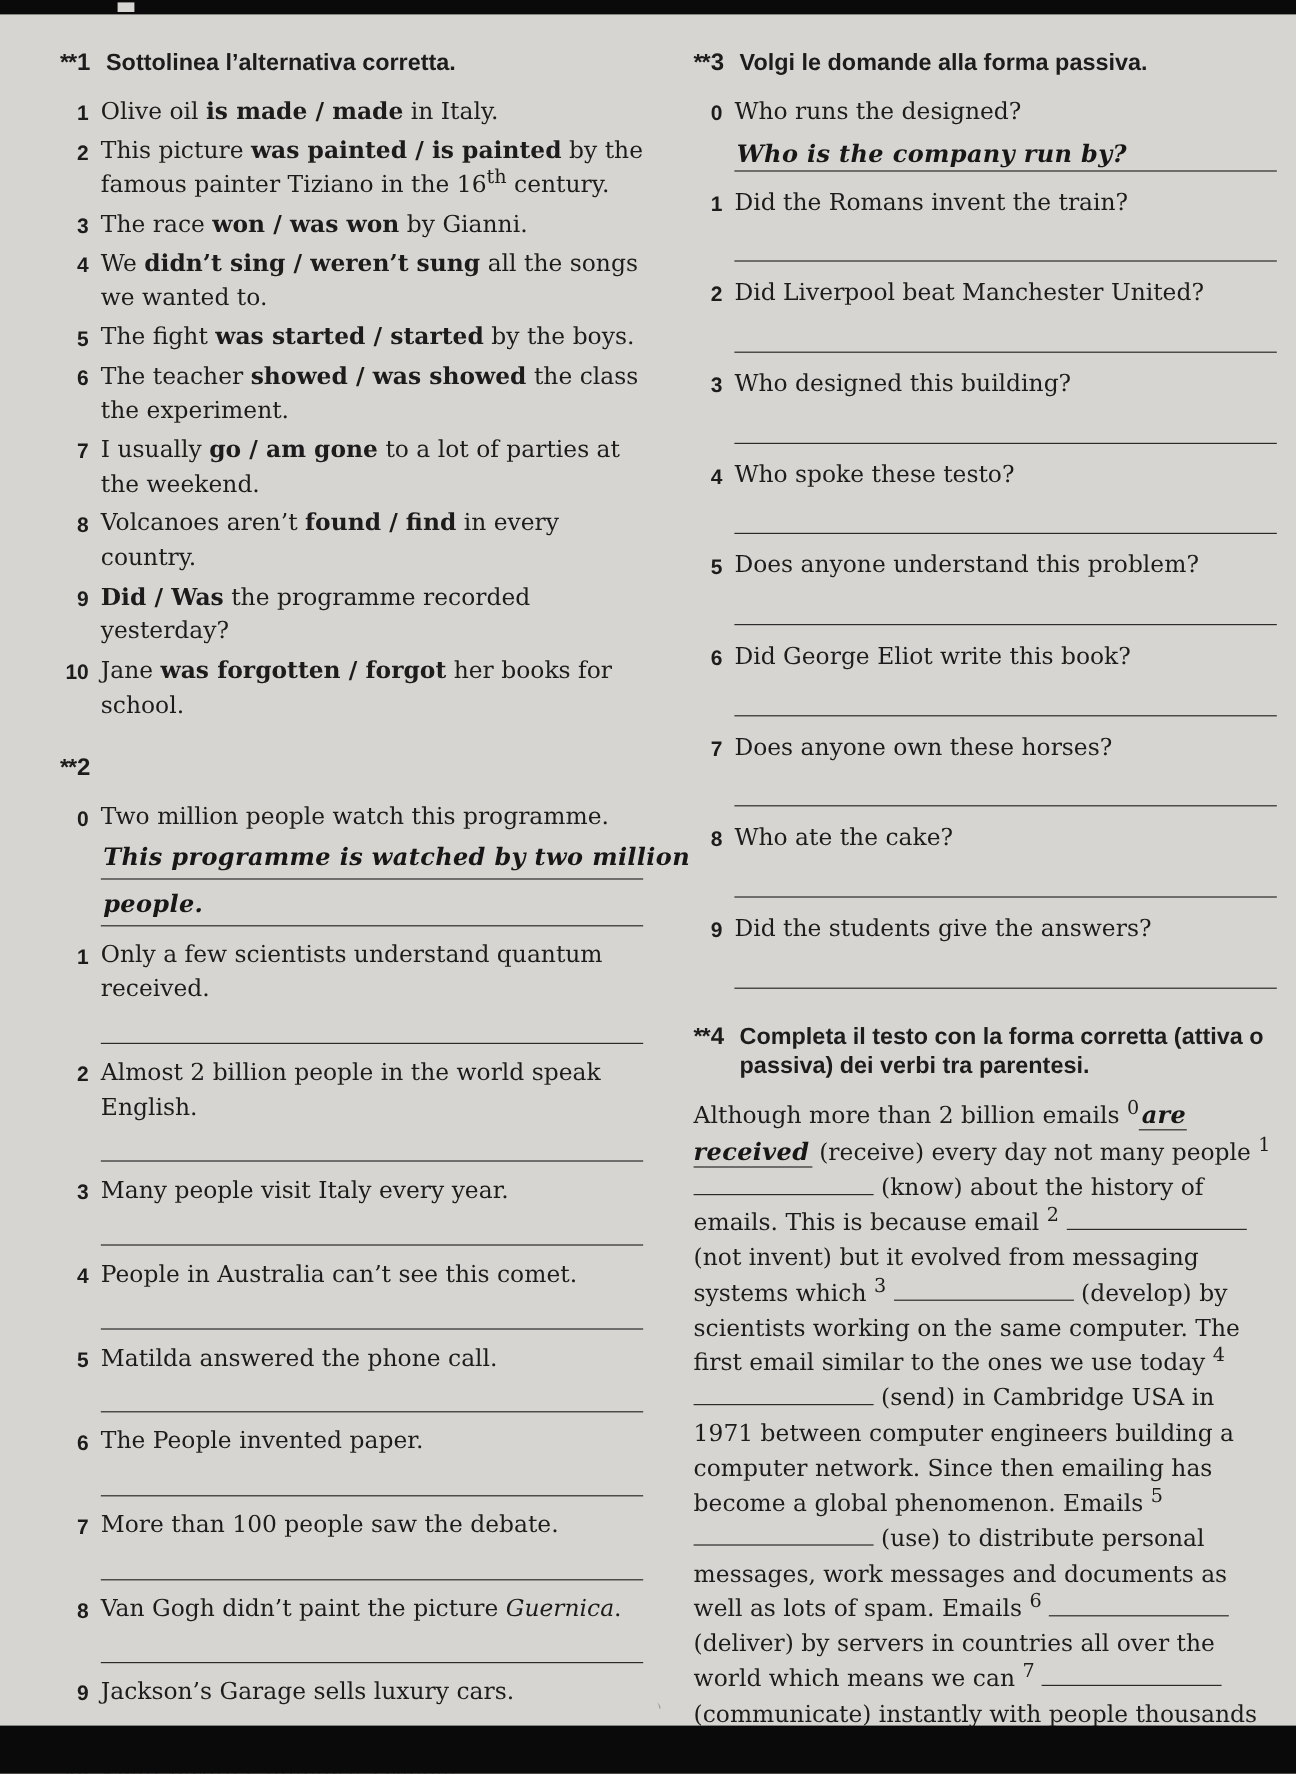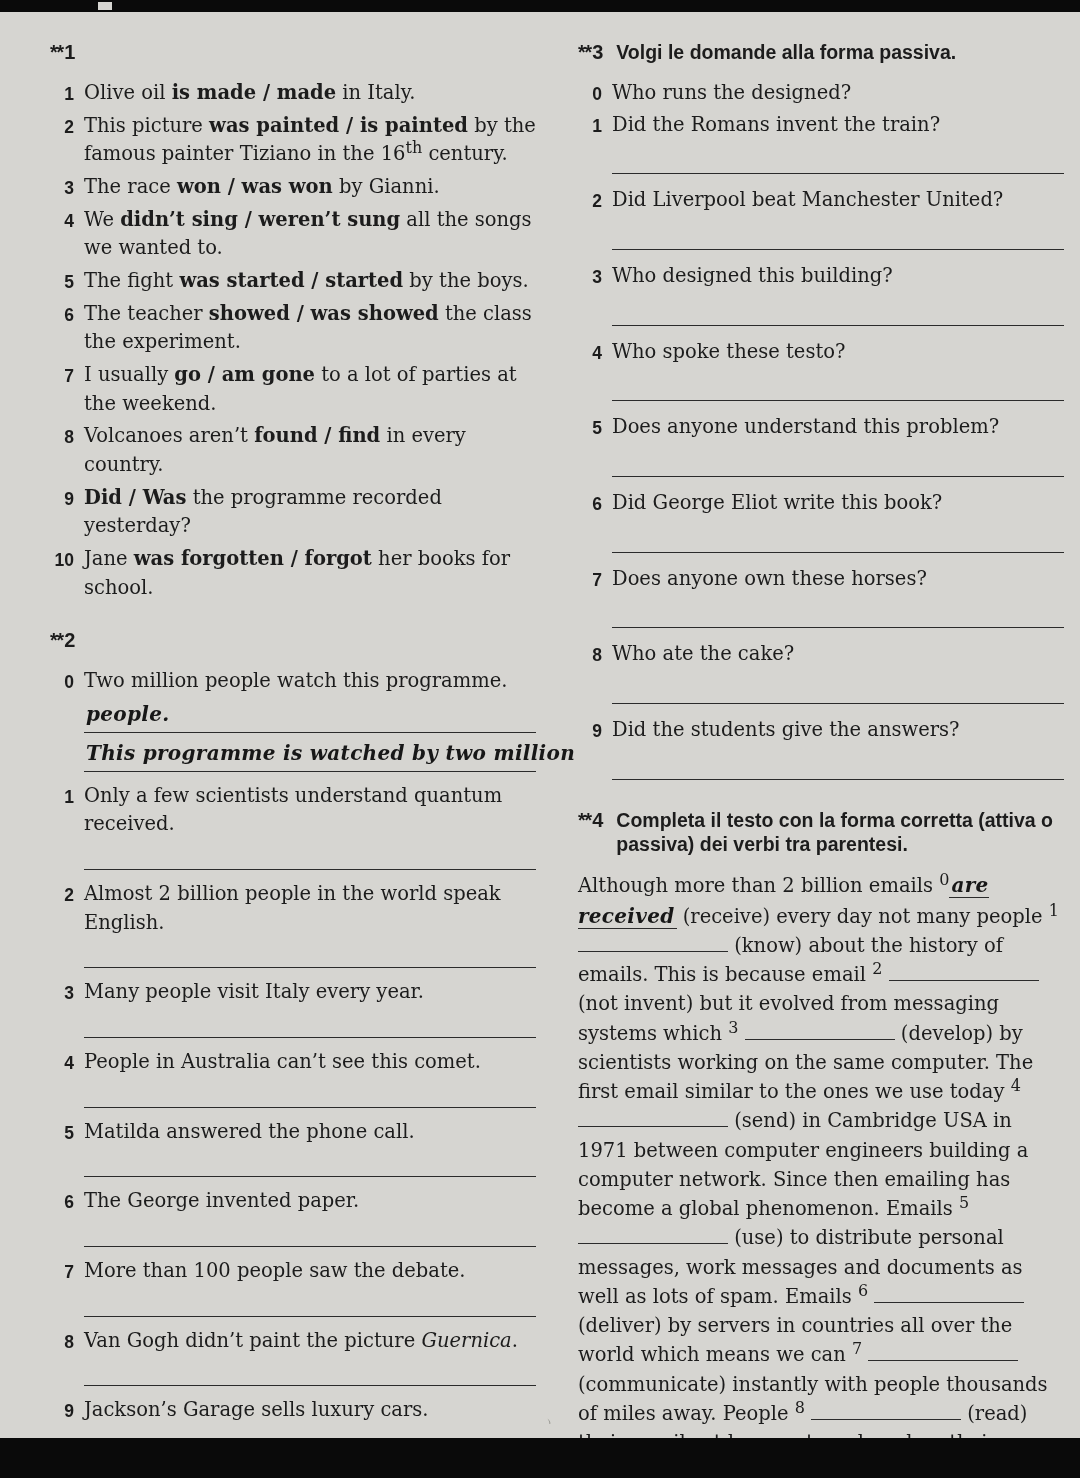--- a/index.html
+++ b/index.html
@@ -51,20 +51,21 @@
   </div>
 
   <div class="content">
 
     <div class="col">
 
       <div class="ex ex1">
         <div class="ex-header">
           <span class="stars">**</span>
           <span class="exnum">1</span>
+          <span class="extitle">Sottolinea l’alternativa corretta.</span>
         </div>
         <div>
 
             <div class="qitem">
               <div class="item">
                 <span class="num">1</span>
                 <span class="txt">Olive oil <b>is made / made</b> in Italy.</span>
               </div>
               <div class="answers">
                 
@@ -170,23 +171,23 @@
         </div>
         <div>
 
             <div class="qitem">
               <div class="item">
                 <span class="num">0</span>
                 <span class="txt">Two million people watch this programme.</span>
               </div>
               <div class="answers">
 
+                  <div class="answer-line has-hand"><span class="hand">This programme is watched by two million</span></div>
+
                   <div class="answer-line has-hand"><span class="hand">people.</span></div>
-
-                  <div class="answer-line has-hand"><span class="hand">This programme is watched by two million</span></div>
                 </div>
             </div>
 
             <div class="qitem">
               <div class="item">
                 <span class="num">1</span>
                 <span class="txt">Only a few scientists understand quantum received.</span>
               </div>
               <div class="answers">
 
@@ -234,21 +235,21 @@
               </div>
               <div class="answers">
 
                   <div class="answer-line"><span class="hand"></span></div>
                 </div>
             </div>
 
             <div class="qitem">
               <div class="item">
                 <span class="num">6</span>
-                <span class="txt">The George invented paper.</span>
+                <span class="txt">The People invented paper.</span>
               </div>
               <div class="answers">
 
                   <div class="answer-line"><span class="hand"></span></div>
                 </div>
             </div>
 
             <div class="qitem">
               <div class="item">
                 <span class="num">7</span>
@@ -302,20 +303,24 @@
           <span class="exnum">3</span>
           <span class="extitle">Volgi le domande alla forma passiva.</span>
         </div>
         <div>
 
             <div class="qitem">
               <div class="item">
                 <span class="num">0</span>
                 <span class="txt">Who runs the designed?</span>
               </div>
+              <div class="answers">
+
+                  <div class="answer-line has-hand"><span class="hand">Who is the company run by?</span></div>
+                </div>
             </div>
 
             <div class="qitem">
               <div class="item">
                 <span class="num">1</span>
                 <span class="txt">Did the Romans invent the train?</span>
               </div>
               <div class="answers">
 
                   <div class="answer-line"><span class="hand"></span></div>

